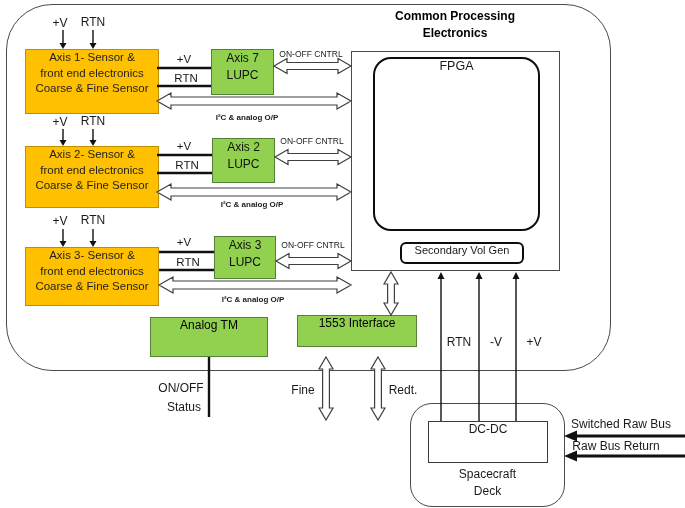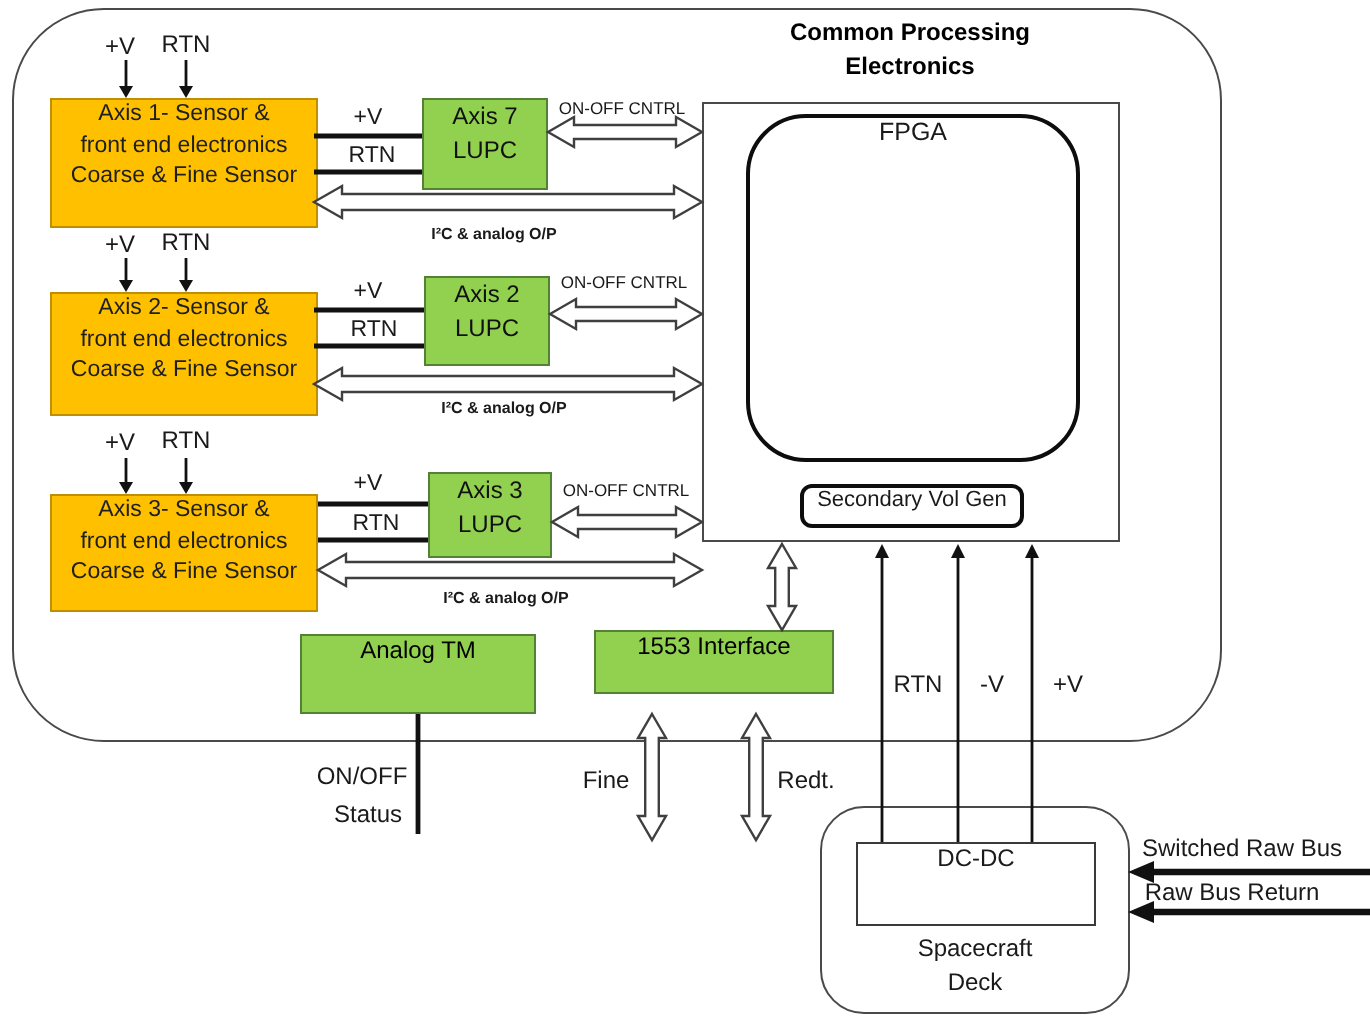--- a/index.html
+++ b/index.html
@@ -29,24 +29,24 @@
   }
   #cpe-title{
     left:355px;top:8px;width:200px;text-align:center;
     font-size:12px;font-weight:bold;line-height:17px;color:#000;
   }
   #inner-rect{
     left:351px;top:51px;width:209px;height:220px;border:1.4px solid #4a4a4a;background:#fff;
   }
   #fpga-box{
     left:373px;top:57px;width:167px;height:174px;border:2.6px solid #0d0d0d;
-    border-radius:30px;background:#fff;font-size:12.5px;
+    border-radius:18px;background:#fff;font-size:12.5px;
   }
   #secvol-box{
-    left:400px;top:242px;width:112px;height:22px;border:2px solid #0d0d0d;
+    left:400px;top:242px;width:124px;height:22px;border:2px solid #0d0d0d;
     border-radius:6px;background:#fff;font-size:11px;
   }
   #deck-box{
     left:410px;top:403px;width:155px;height:104px;
     border:1.6px solid #4a4a4a;border-radius:22px;background:#fff;
   }
   #dcdc-box{
     left:428px;top:421px;width:120px;height:42px;border:1.4px solid #3a3a3a;
     background:#fff;font-size:12px;
   }

